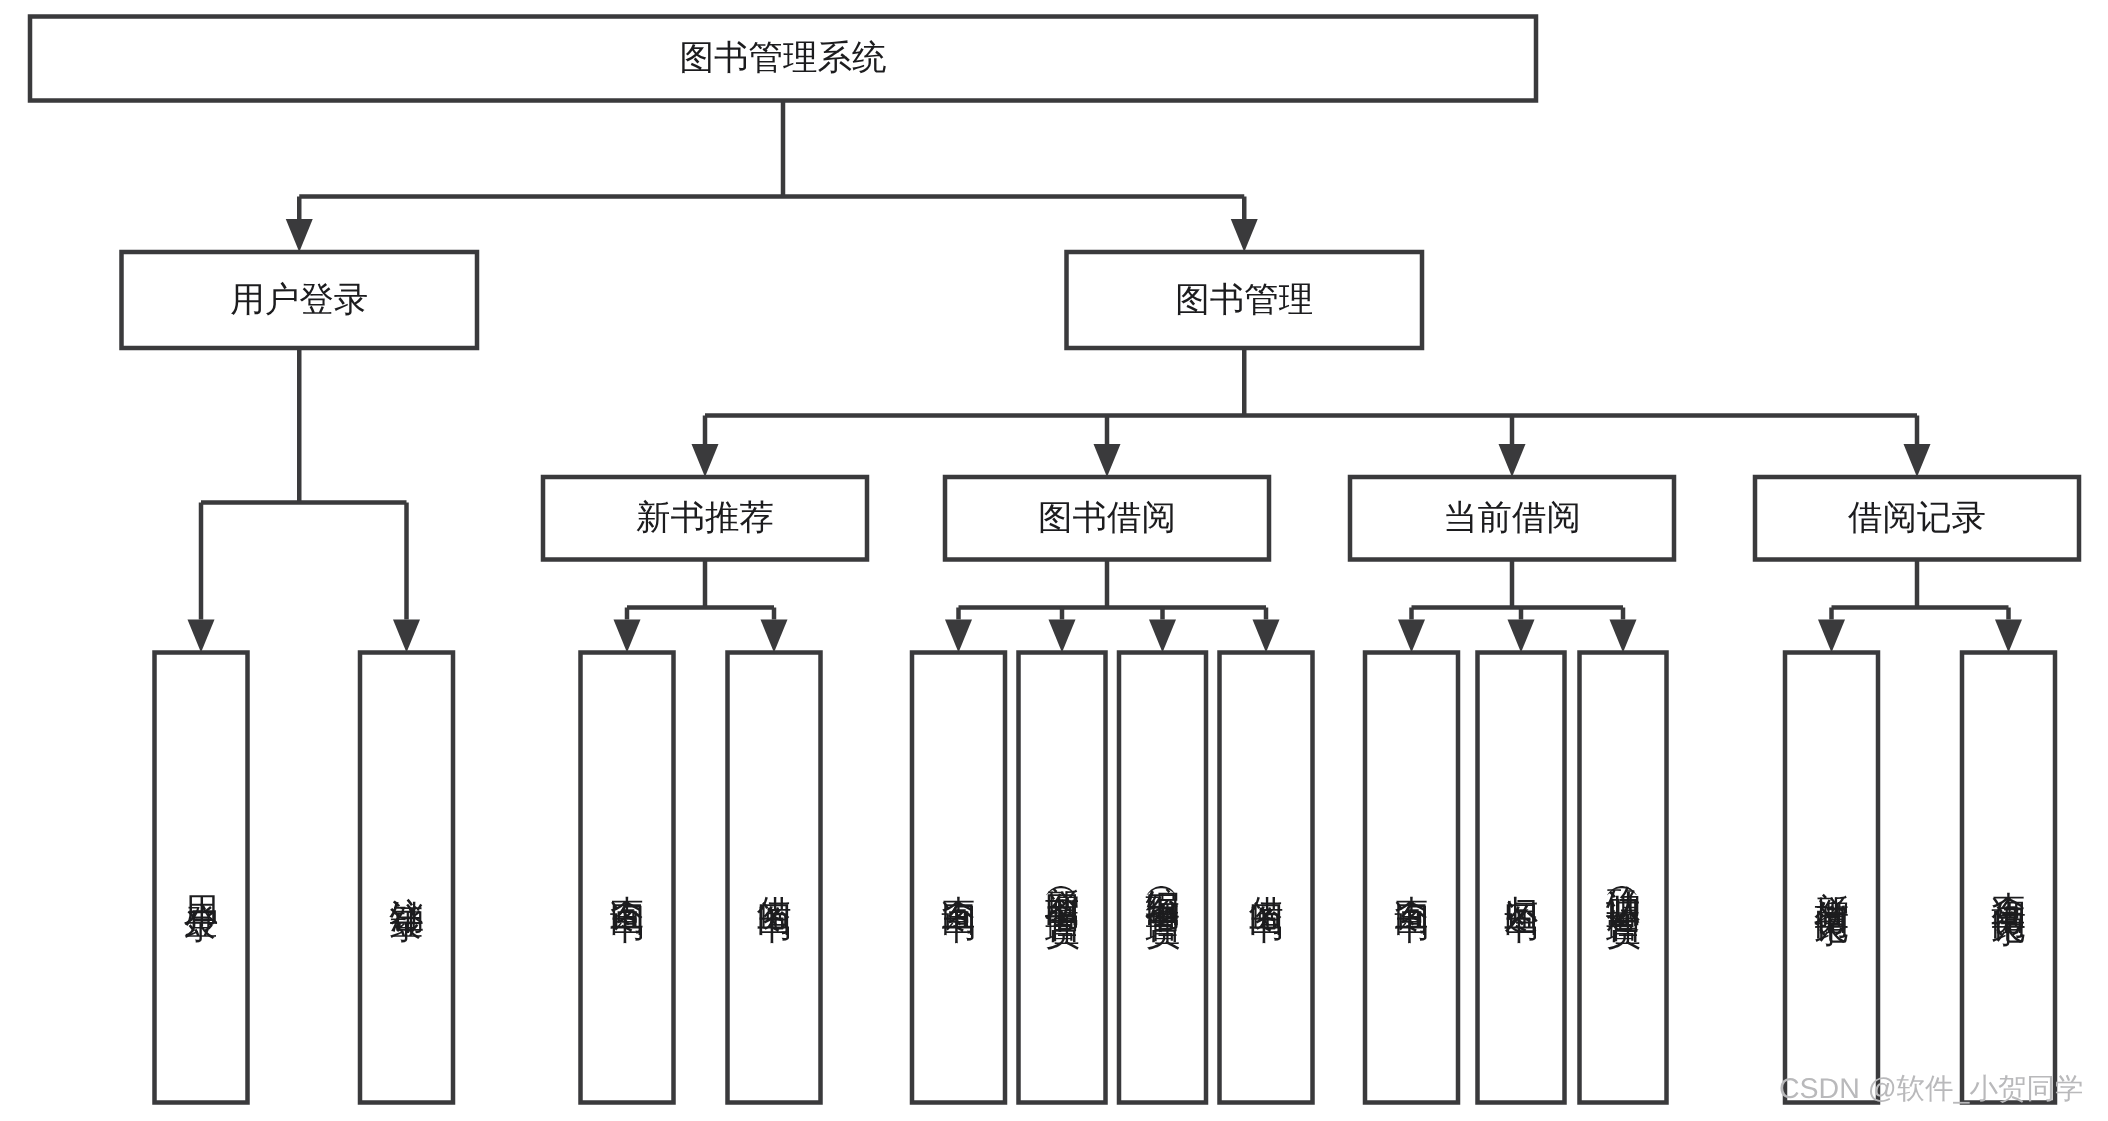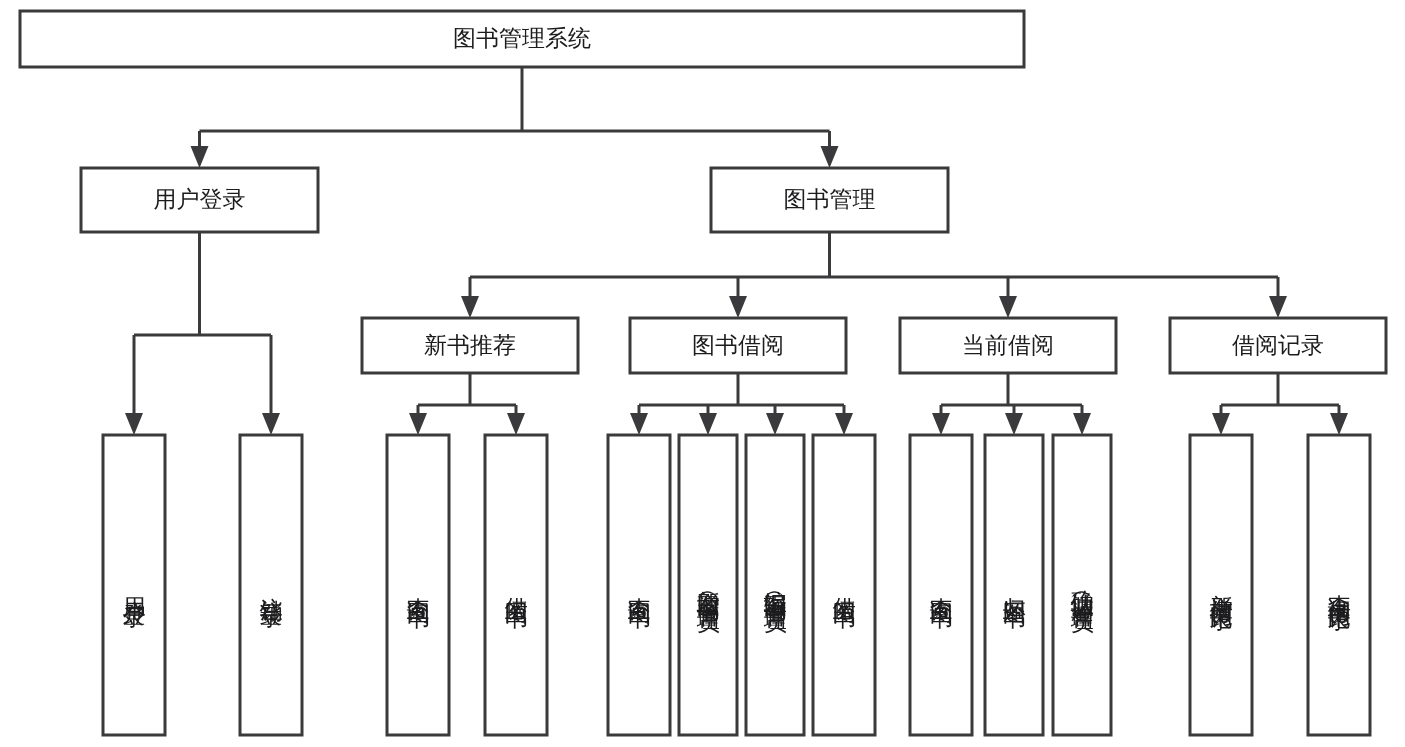--- a/index.html
+++ b/index.html
@@ -206,14 +206,15 @@
         <span class="leaf-label">确认归还（管理员）</span>
       </div>
       <div class="leaf-label-wrap" style="left: 1190px; top: 435px; width: 62px; height: 300px;">
         <span class="leaf-label">新增借阅记录</span>
       </div>
       <div class="leaf-label-wrap" style="left: 1308px; top: 435px; width: 62px; height: 300px;">
         <span class="leaf-label">查询借阅记录</span>
       </div>
     </div>
 
+  <div class="watermark">CSDN @软件_小贺同学</div>
 
 </div>
 
 </body></html>

